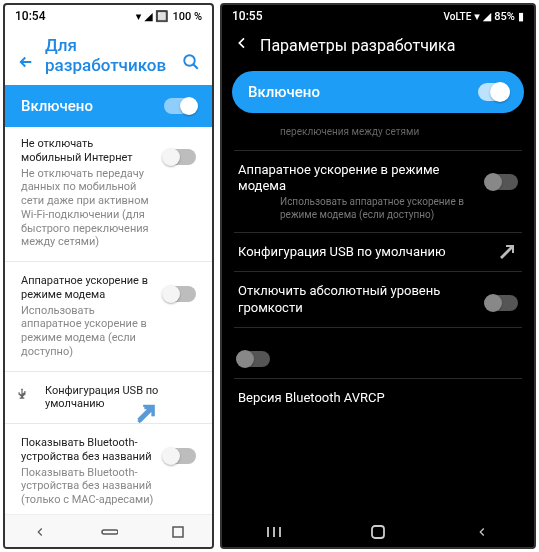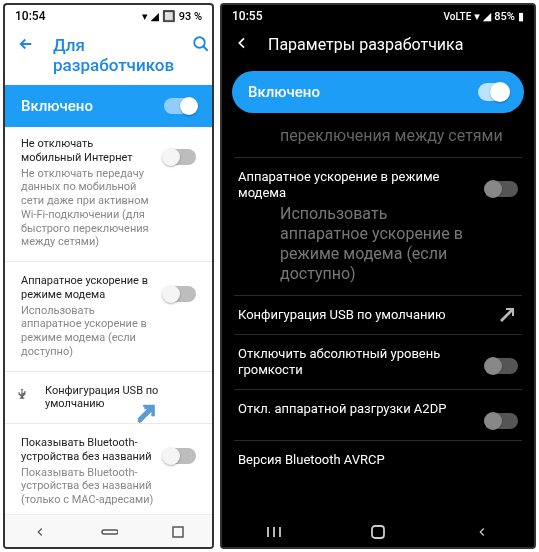--- a/index.html
+++ b/index.html
@@ -8,21 +8,21 @@
   .phone.left { width: 228px; background: #fff; }
   .phone.right { width: 316px; background: #000; color: #fff; flex-shrink: 0; }
   
   
   .status { display: flex; justify-content: space-between; align-items: center; padding: 4px 10px 2px; font-size: 12px; font-weight: 500; }
   .left .status { color: #000; }
   .right .status { color: #fff; }
   .status-icons { display: flex; gap: 3px; align-items: center; font-size: 11px; }
   
   
-  .appbar { display: flex; align-items: flex-start; padding: 10px 12px; gap: 18px; }
+  .appbar { display: flex; align-items: flex-end; padding: 10px 12px; gap: 10px; }
   .left .appbar-title { color: #1e88e5; font-size: 17px; font-weight: 500; }
   .left .back { color: #1e88e5; }
   .left .search { color: #1e88e5; margin-left: auto; }
   .right .appbar-title { color: #fff; font-size: 16px; }
   .right .back { color: #fff; }
   
   
   .enabled { background: #1e9df7; color: #fff; display: flex; align-items: center; justify-content: space-between; padding: 12px 16px; }
   .left .enabled { border-radius: 0; margin: 0; }
   .right .enabled { border-radius: 22px; margin: 6px 10px 10px; }
@@ -45,21 +45,21 @@
   .left .divider { height: 1px; background: #e8e8e8; margin: 2px 0; }
   .right .item { padding: 9px 16px; }
   .right .divider { height: 1px; background: #2a2a2a; margin: 2px 12px; }
   .item.with-toggle { display: flex; align-items: flex-start; gap: 10px; }
   .item.with-toggle .item-text { flex: 1; }
   .item.with-toggle .toggle { margin-top: 12px; }
   .item-title { font-size: 11px; line-height: 1.25; }
   .left .item-title { color: #212121; }
   .right .item-title { color: #fff; font-size: 13px; }
   .item-sub { font-size: 11px; color: #888; margin-top: 2px; line-height: 1.25; }
-  .right .item-sub { color: #777; font-size: 16px; padding-left: 42px; }
+  .right .item-sub { color: #777; font-size: 10px; padding-left: 42px; }
   .item-icon { position: absolute; left: 10px; top: 12px; color: #666; }
   .left .item { padding-left: 40px; }
   .left .item.no-icon { padding-left: 16px; }
   
   
   .navbar { display: flex; justify-content: space-around; align-items: center; padding: 8px 0 6px; }
   .left .navbar { border-top: 1px solid #eee; background:#f8f8f8; }
   .right .navbar { background: #000; }
   .nav-btn { width: 18px; height: 18px; display:flex; align-items:center; justify-content:center; }
   
@@ -75,21 +75,21 @@
 </head>
 <body>
 
 <div class="phone left">
   <div class="status">
     <span>10:54</span>
     <span class="status-icons">
       <span>▾</span>
       <span>◢</span>
       <span>🔲</span>
-      <span>93 %</span>
+      <span>100 %</span>
     </span>
   </div>
 
   <div class="appbar">
     <span class="back">
       <svg width="18" height="18" viewBox="0 0 24 24" fill="none" stroke="currentColor" stroke-width="2.5">
           <path d="M19 12H5M11 18l-6-6 6-6"></path>
         </svg>
     </span>
     <span class="appbar-title">Для разработчиков</span>
@@ -231,23 +231,20 @@
 
     <div class="item with-toggle">
       <div class="item-text">
         <div class="item-title">Отключить абсолютный уровень громкости</div>
       </div>
       <span class="toggle off"></span>
     </div>
     <div class="divider"></div>
 
     <div class="item with-toggle">
-      <div class="item-text">
-        <div class="item-title">Откл. аппаратной разгрузки A2DP</div>
-      </div>
       <span class="toggle off"></span>
     </div>
     <div class="divider"></div>
 
     <div class="item">
       <div class="item-title">Версия Bluetooth AVRCP</div>
 
     </div>
 
   </div>

